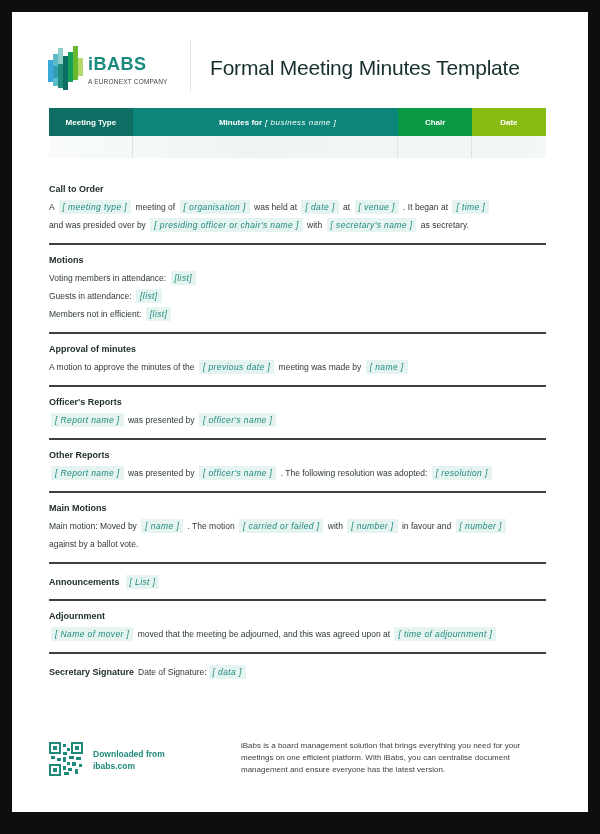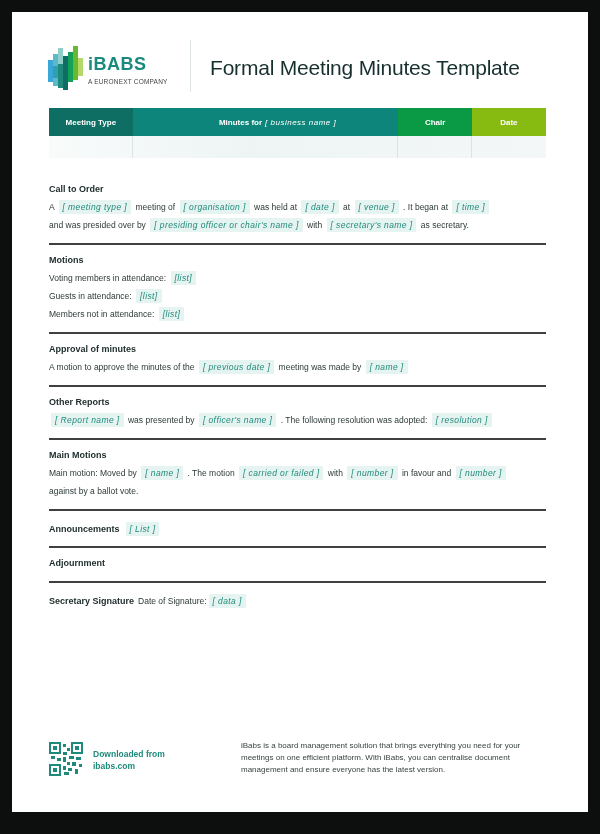--- a/index.html
+++ b/index.html
@@ -124,35 +124,43 @@
       <div class="sec-title">Motions</div>
       <div class="line">
         <span>Voting members in attendance:</span>
         <span class="ph-chip">[list]</span>
       </div>
       <div class="line">
         <span>Guests in attendance:</span>
         <span class="ph-chip">[list]</span>
       </div>
       <div class="line">
-        <span>Members not in attendance:</span>
+        <span>Members not in efficient:</span>
         <span class="ph-chip">[list]</span>
       </div>
     </div>
 
     <div class="section">
       <div class="sec-title">Approval of minutes</div>
       <div class="line">
         <span>A motion to approve the minutes of the</span>
         <span class="ph-chip">[ previous date ]</span>
         <span>meeting was made by</span>
         <span class="ph-chip">[ name ]</span>
       </div>
     </div>
 
+    <div class="section">
+      <div class="sec-title">Officer's Reports</div>
+      <div class="line">
+        <span class="ph-chip">[ Report name ]</span>
+        <span>was presented by</span>
+        <span class="ph-chip">[ officer's name ]</span>
+      </div>
+    </div>
 
     <div class="section">
       <div class="sec-title">Other Reports</div>
       <div class="line">
         <span class="ph-chip">[ Report name ]</span>
         <span>was presented by</span>
         <span class="ph-chip">[ officer's name ]</span>
         <span>. The following resolution was adopted:</span>
         <span class="ph-chip">[ resolution ]</span>
       </div>
@@ -176,20 +184,25 @@
 
     <div class="section" style="padding:9px 0 8px 0;">
       <div class="line inline-row">
         <span class="sec-title">Announcements</span>
         <span class="ph-chip">[ List ]</span>
       </div>
     </div>
 
     <div class="section">
       <div class="sec-title">Adjournment</div>
+      <div class="line">
+        <span class="ph-chip">[ Name of mover ]</span>
+        <span>moved that the meeting be adjourned, and this was agreed upon at</span>
+        <span class="ph-chip">[ time of adjournment ]</span>
+      </div>
     </div>
 
     <div class="section" style="padding:9px 0 8px 0;">
       <div class="line inline-row">
         <span class="sec-title">Secretary Signature</span>
         <span>Date of Signature:</span>
         <span class="ph-chip">[ data ]</span>
       </div>
     </div>
   </div>

